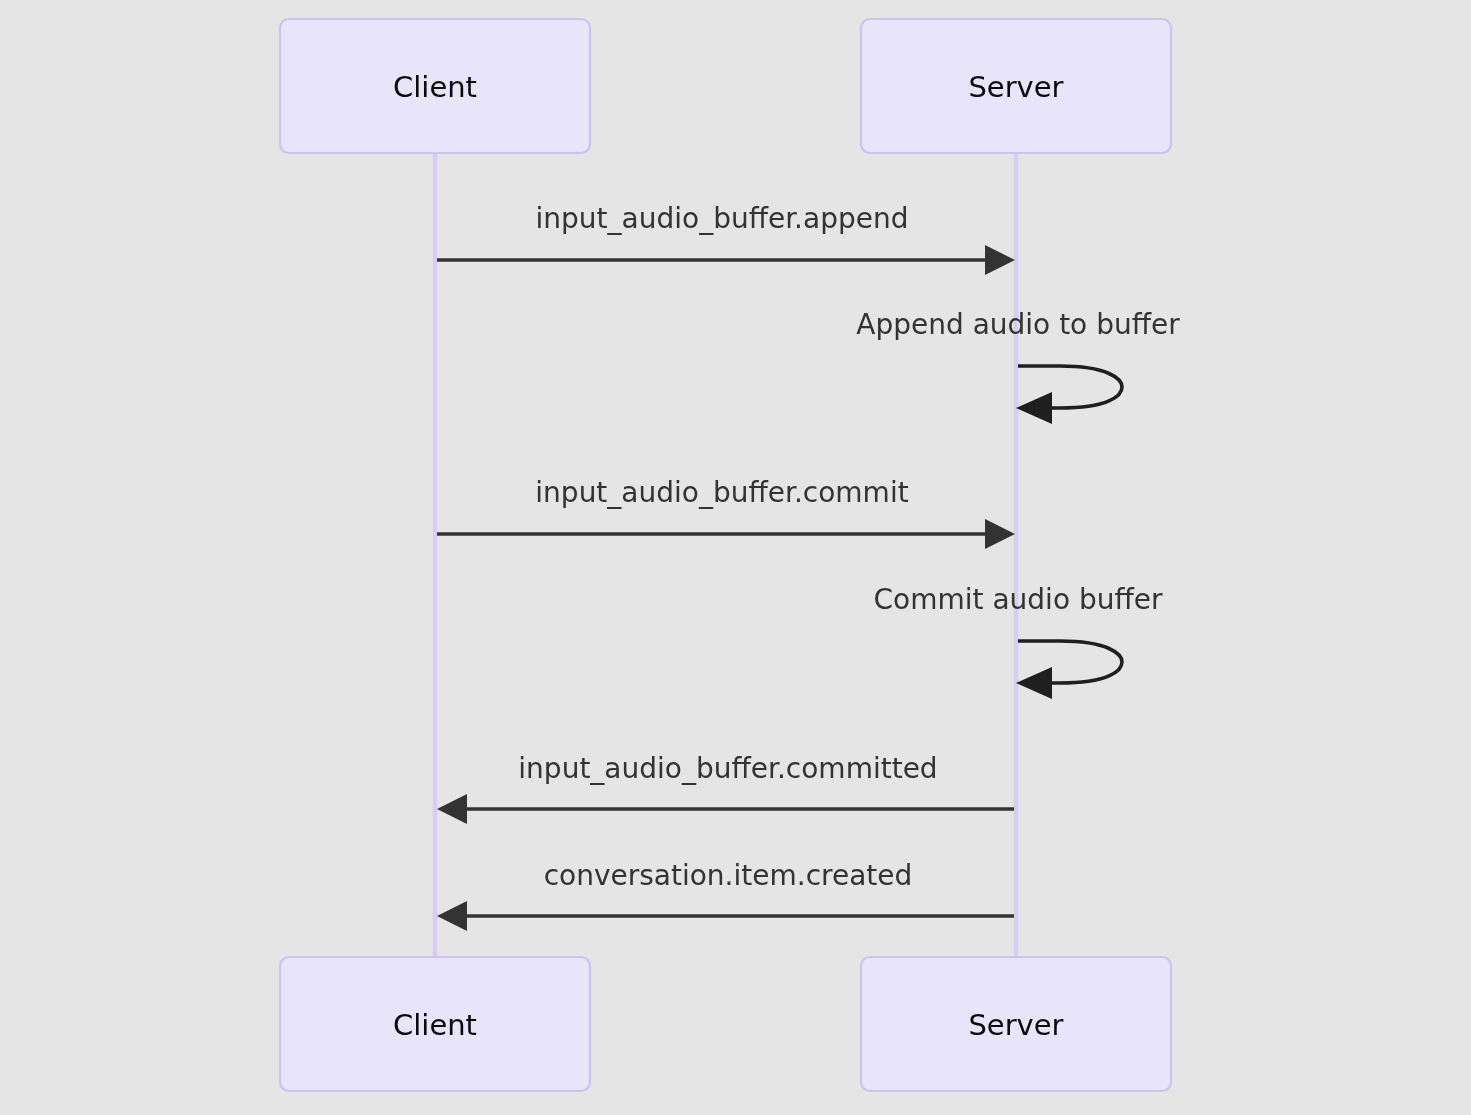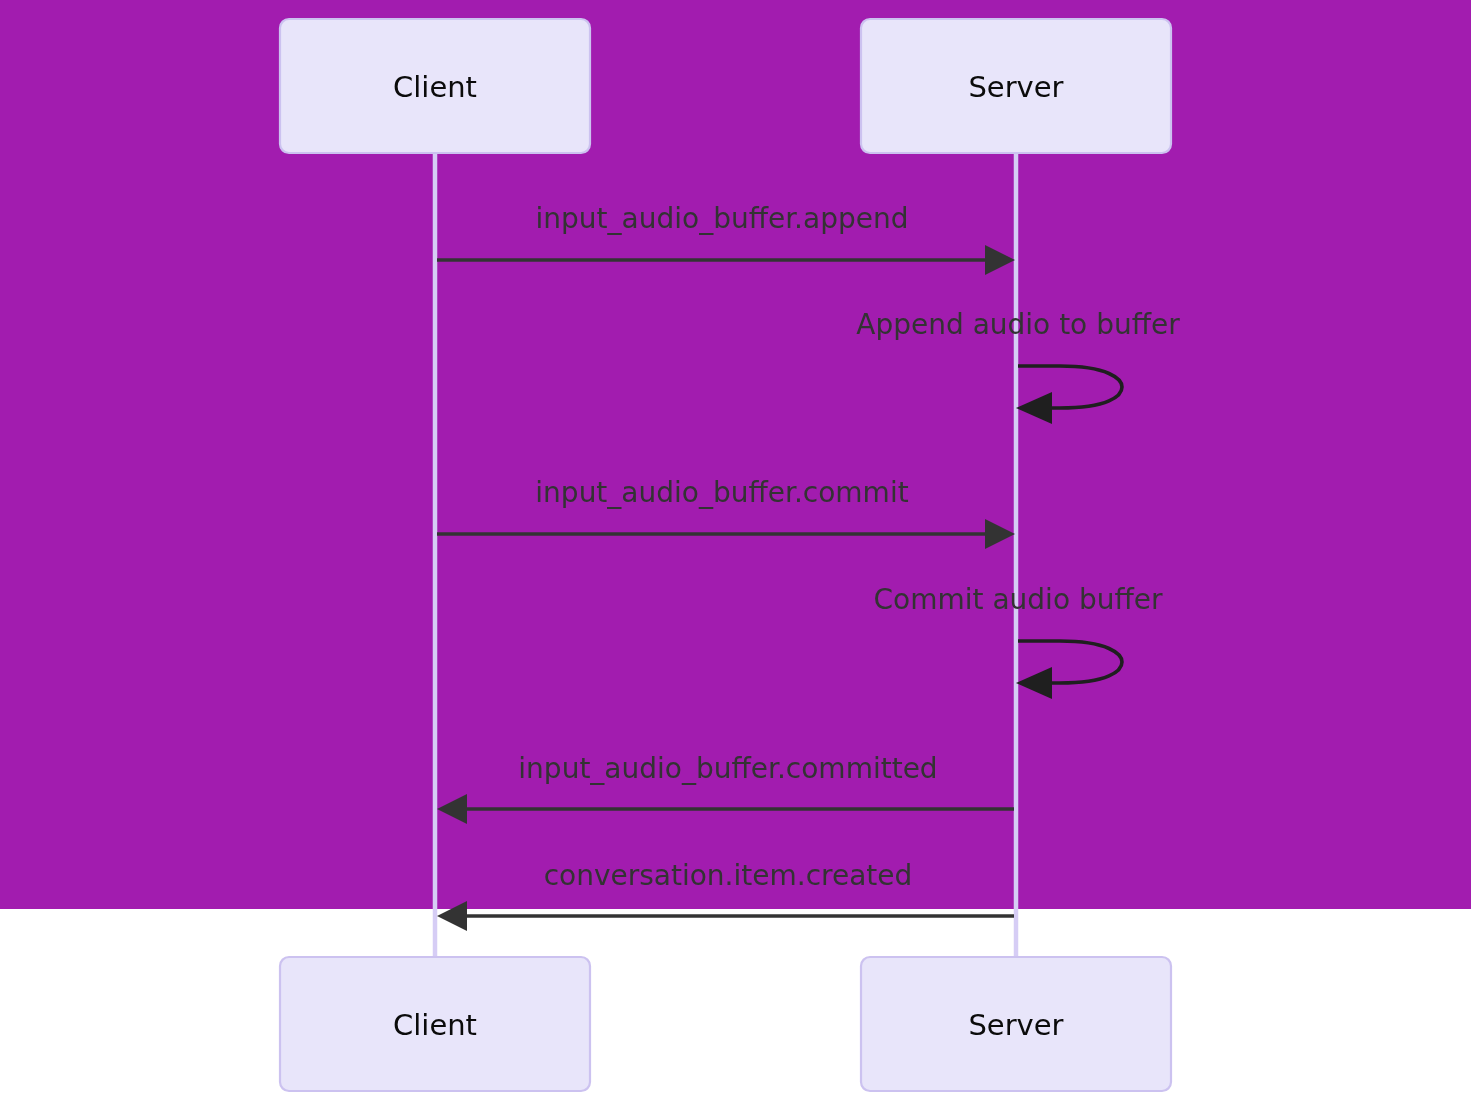--- a/index.html
+++ b/index.html
@@ -9,22 +9,22 @@
   }
   body {
     width: 1471px;
     height: 1115px;
     font-family: "DejaVu Sans", sans-serif;
     overflow: hidden;
   }
   #diagram {
     position: relative;
     width: 1471px;
-    height: 909px;
-    background: #a21caf;
+    height: 1115px;
+    background: #e5e5e5;
   }
   #diagram svg {
     display: block;
   }
   .actor-box {
     fill: #e8e5fa;
     stroke: #ccc2f0;
     stroke-width: 2.2;
   }
   .actor-label {

